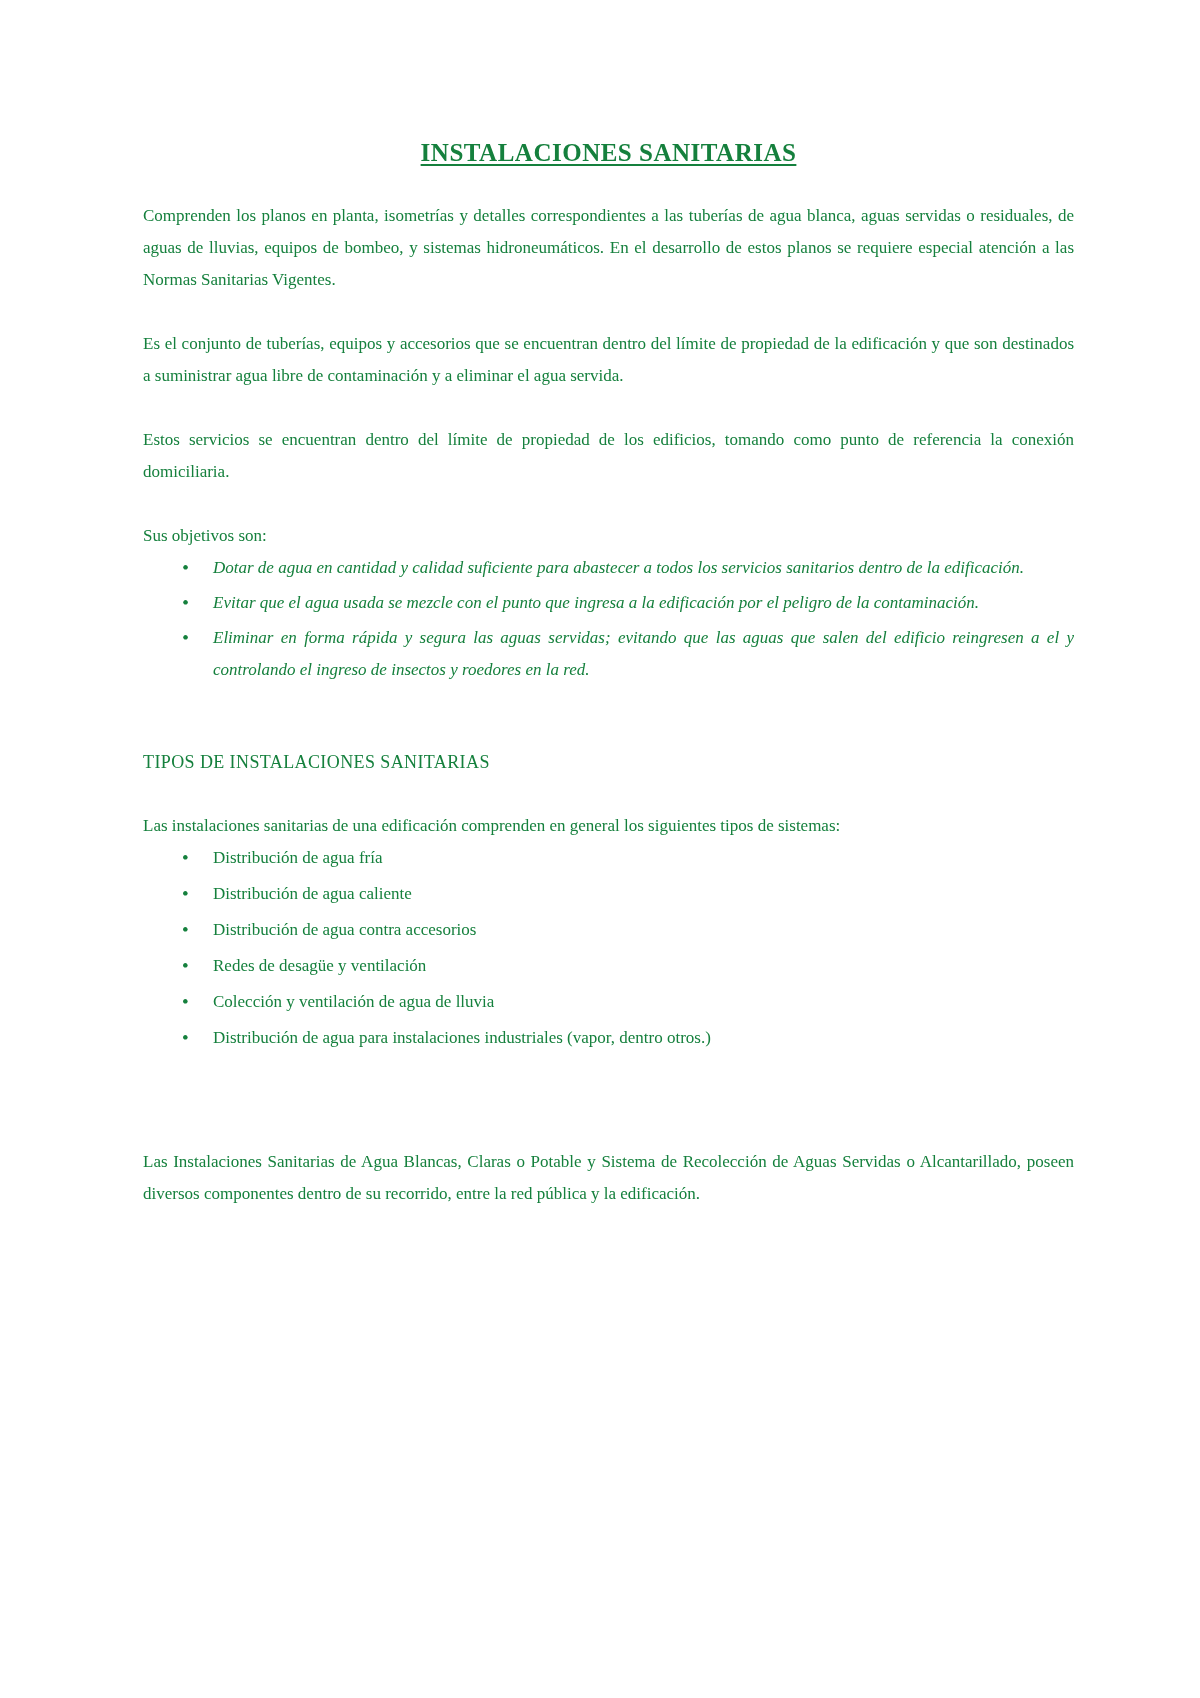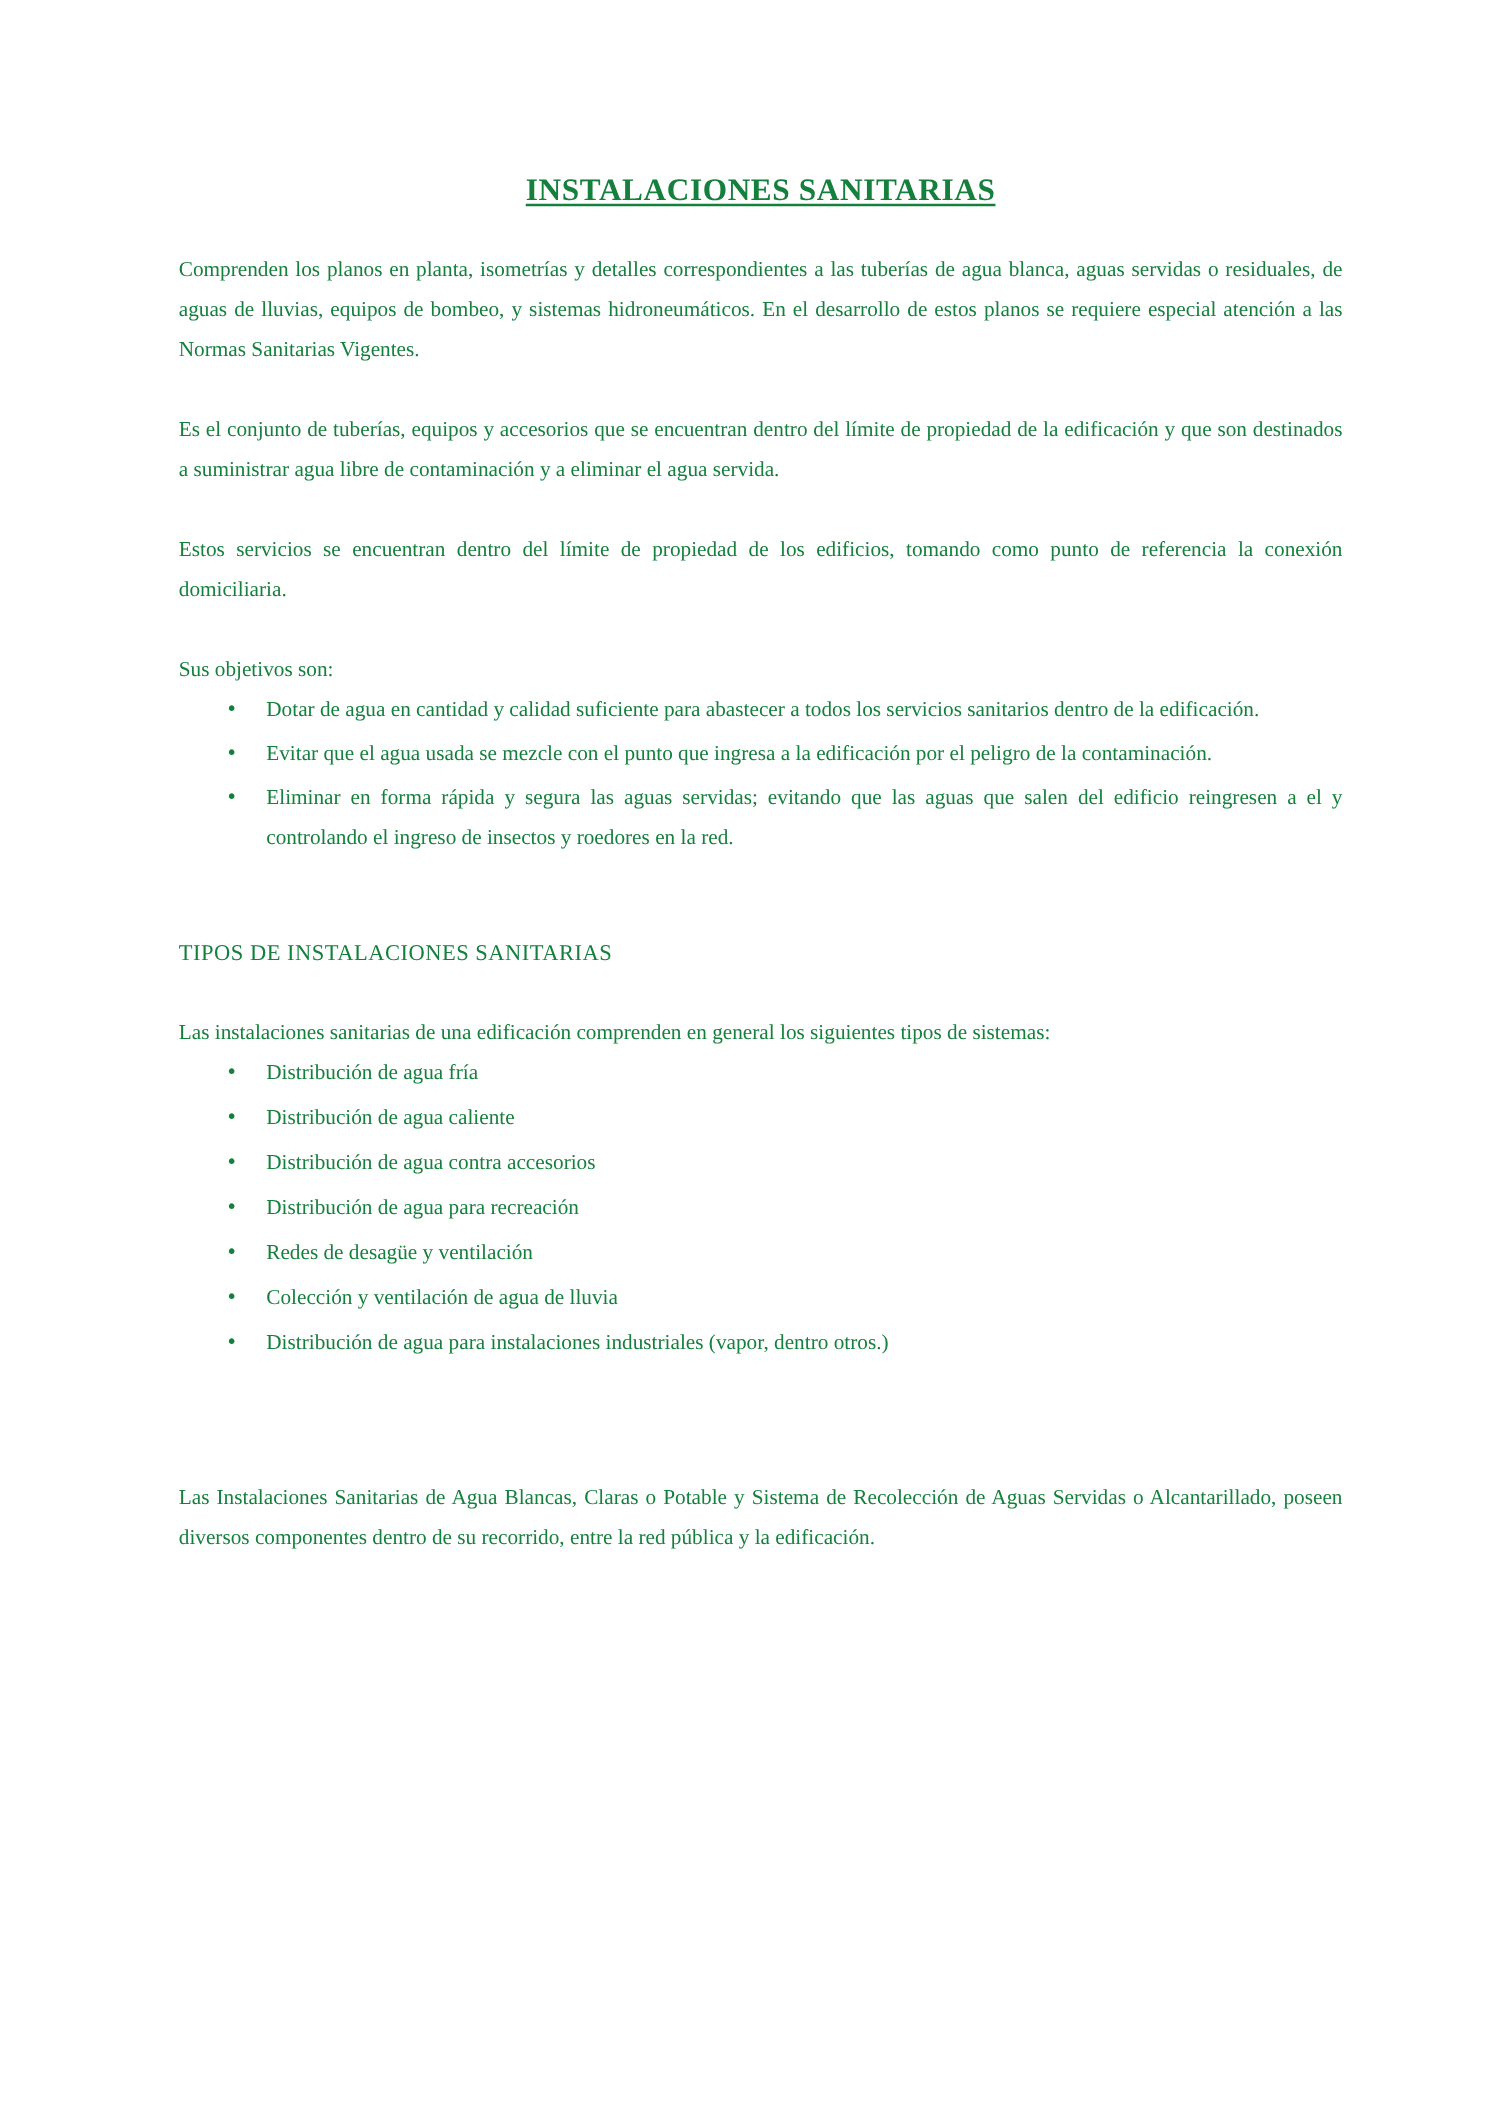--- a/index.html
+++ b/index.html
@@ -45,20 +45,21 @@
     font-size: 17px;
     line-height: 32px;
   }
   .bullets li {
     position: relative;
     padding-left: 70px;
     margin: 0 0 3px 0;
   }
   .bullets.objectives li {
     text-align: justify;
+    font-style: italic;
   }
   .bullets.types li {
     margin-bottom: 4px;
     text-align: left;
   }
   .bullets li::before {
     content: "\2022";
     position: absolute;
     left: 39px;
     top: 0;
@@ -99,21 +100,20 @@
   </ul>
 
   <h2 class="section-heading">TIPOS DE INSTALACIONES SANITARIAS</h2>
 
   <p class="para">Las instalaciones sanitarias de una edificación comprenden en general los siguientes tipos de sistemas:</p>
 
   <ul class="bullets types">
     <li>Distribución de agua fría</li>
     <li>Distribución de agua caliente</li>
     <li>Distribución de agua contra accesorios</li>
-    <li>Distribución de agua para recreación</li>
     <li>Redes de desagüe y ventilación</li>
     <li>Colección y ventilación de agua de lluvia</li>
     <li>Distribución de agua para instalaciones industriales (vapor, dentro otros.)</li>
   </ul>
 
   <p class="para closing">Las Instalaciones Sanitarias de Agua Blancas, Claras o Potable y Sistema de Recolección de Aguas Servidas o Alcantarillado, poseen diversos componentes dentro de su recorrido, entre la red pública y la edificación.</p>
 
 </div>
 
 </body></html>

